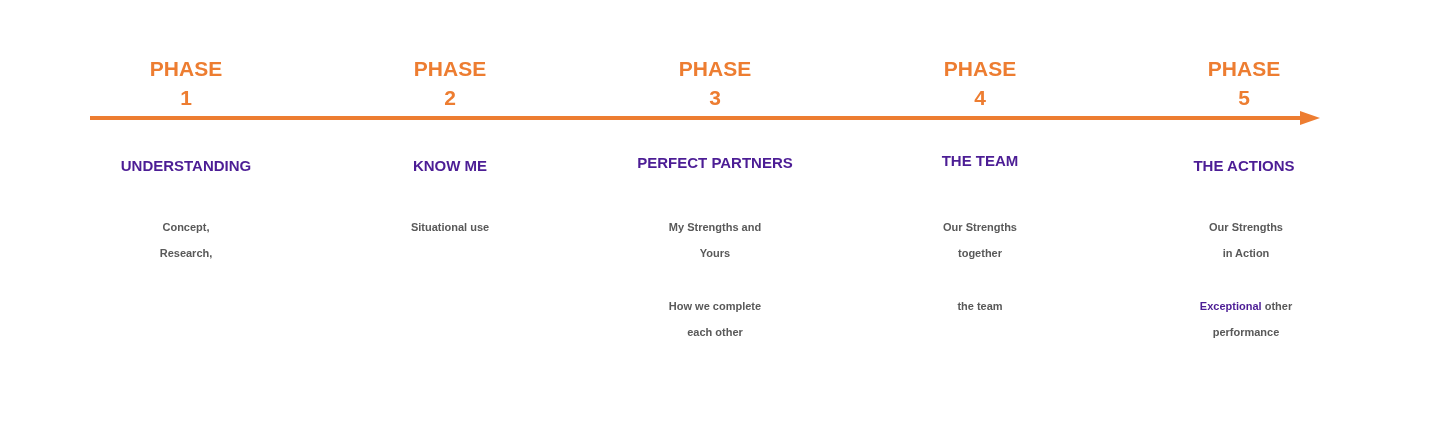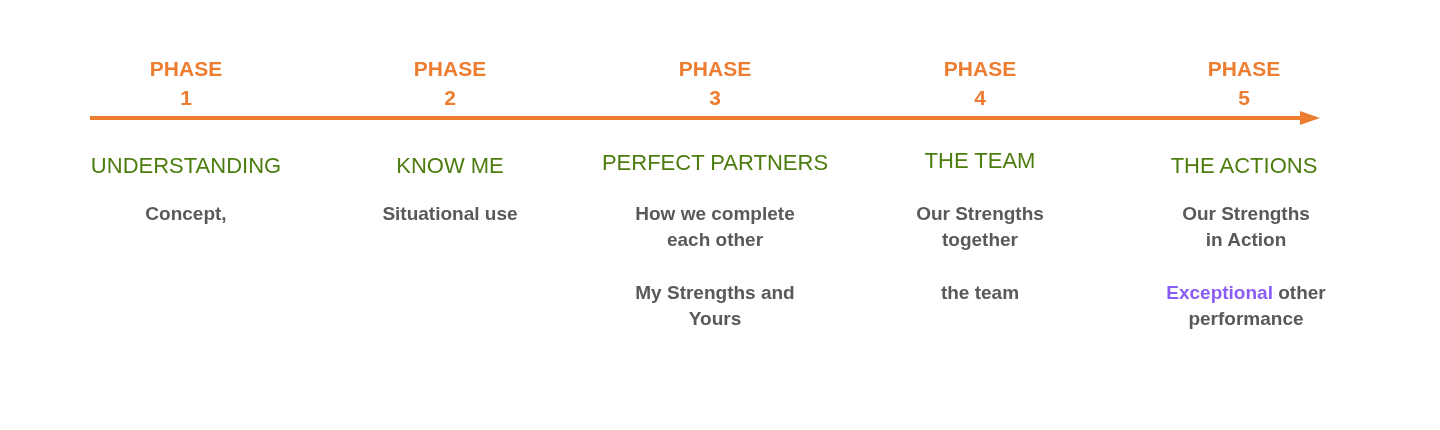--- a/index.html
+++ b/index.html
@@ -24,44 +24,45 @@
   .phase-label {
     position: absolute; left: 0; right: 0; top: 54px;
     color: #ED7D31; font-weight: bold; font-size: 21px; line-height: 30px;
   }
   .phase-num {
     position: absolute; left: 0; right: 0; top: 83px;
     color: #ED7D31; font-weight: bold; font-size: 21px; line-height: 30px;
   }
   .phase-title {
     position: absolute; left: -20px; right: -20px; top: 151px;
-    color: #4d7c0f; font-weight: normal; font-size: 22px; line-height: 30px;
+    color: #4c1d95; font-weight: bold; font-size: 15px; line-height: 30px;
     white-space: nowrap;
   }
   .phase-body {
-    position: absolute; left: 0; right: 0; top: 201px;
-    color: #595959; font-weight: bold; font-size: 19px; line-height: 26px;
+    position: absolute; left: 0; right: 0; top: 214px;
+    color: #595959; font-weight: bold; font-size: 11px; line-height: 26px;
   }
   .para { margin: 0 0 27px 0; }
-  .hl { color: #8b5cf6; }
+  .hl { color: #4c1d95; }
 </style>
 </head>
 <body>
 
 <div class="timeline">
   <div class="arrow-line"></div>
   <div class="arrow-head"></div>
 
   <div class="phase" style="left:186px">
     <div class="phase-label">PHASE</div>
     <div class="phase-num">1</div>
     <div class="phase-title" style="top:151px">UNDERSTANDING</div>
     <div class="phase-body">
       <div class="para">
         <div>Concept,</div>
+        <div>Research,</div>
       </div>
       <div class="para">
       </div>
     </div>
   </div>
 
   <div class="phase" style="left:450px">
     <div class="phase-label">PHASE</div>
     <div class="phase-num">2</div>
     <div class="phase-title" style="top:151px">KNOW ME</div>
@@ -71,26 +72,26 @@
       </div>
     </div>
   </div>
 
   <div class="phase" style="left:715px">
     <div class="phase-label">PHASE</div>
     <div class="phase-num">3</div>
     <div class="phase-title" style="top:148px">PERFECT PARTNERS</div>
     <div class="phase-body">
       <div class="para">
+        <div>My Strengths and</div>
+        <div>Yours</div>
+      </div>
+      <div class="para">
         <div>How we complete</div>
         <div>each other</div>
-      </div>
-      <div class="para">
-        <div>My Strengths and</div>
-        <div>Yours</div>
       </div>
     </div>
   </div>
 
   <div class="phase" style="left:980px">
     <div class="phase-label">PHASE</div>
     <div class="phase-num">4</div>
     <div class="phase-title" style="top:146px">THE TEAM</div>
     <div class="phase-body">
       <div class="para">

